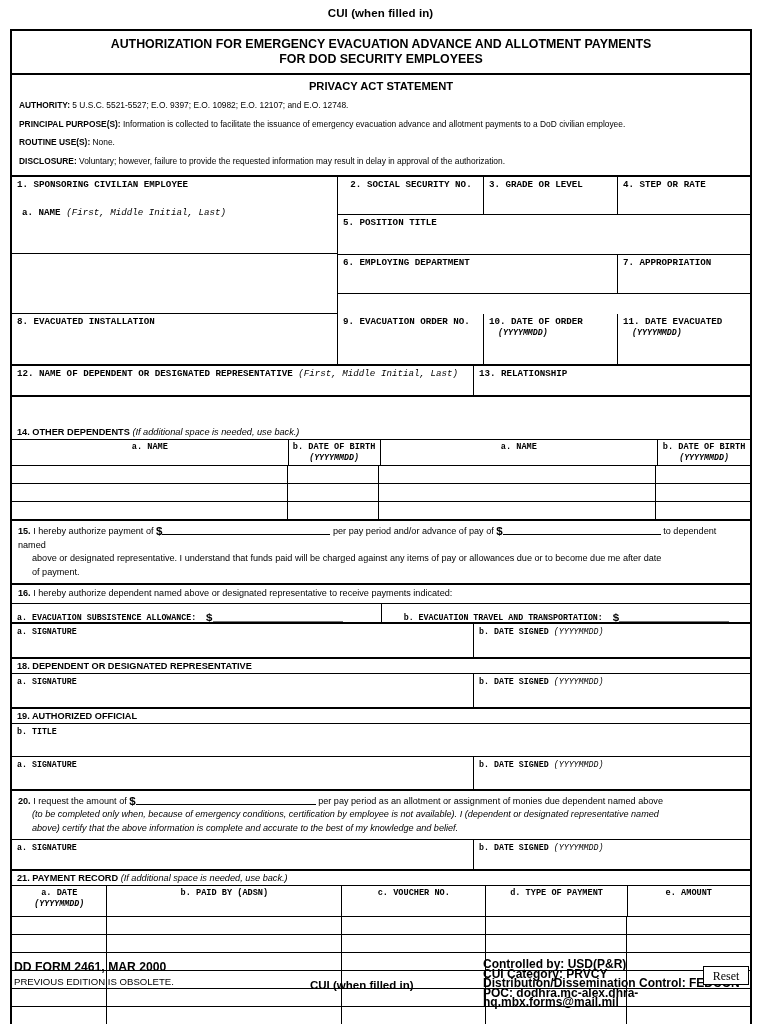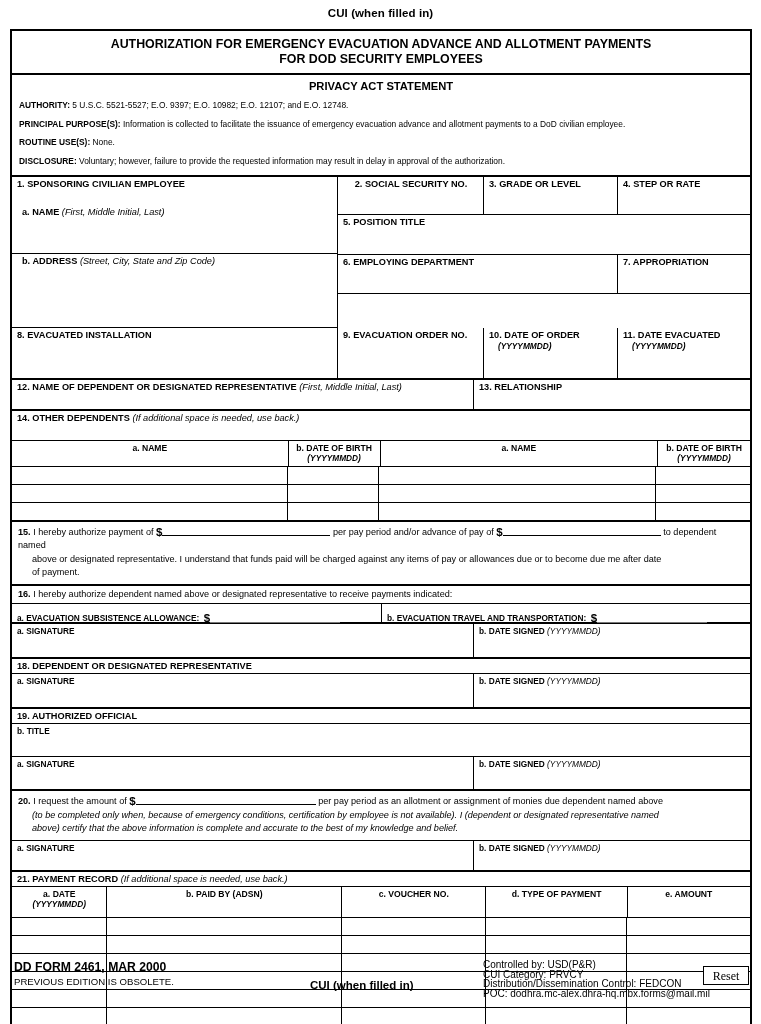--- a/index.html
+++ b/index.html
@@ -40,20 +40,21 @@
     top: 29px;
     width: 742px;
     border: 2px solid #000;
     box-sizing: border-box;
     background: #fff;
   }
 
   .row {
     display: flex;
     box-sizing: border-box;
+    font-family: Liberation Mono, monospace;
   }
   .cell {
     box-sizing: border-box;
     position: relative;
     padding: 2px 4px 0 5px;
   }
 
   .b-b { border-bottom: 1px solid #000; }
   .b-b2 { border-bottom: 2px solid #000; }
   .b-r { border-right: 1px solid #000; }
@@ -173,22 +174,23 @@
     position: absolute;
     left: 300px;
     top: 19px;
     font-size: 11.5px;
     font-weight: bold;
   }
   .ff-ctrl {
     position: absolute;
     left: 473px;
     top: 0px;
-    font-size: 10px;
+    font-size: 12px;
     line-height: 9.6px;
+    font-weight: bold;
   }
   .reset-btn {
     position: absolute;
     right: 3px;
     top: 6px;
     width: 46px;
     height: 19px;
     border: 1px solid #000;
     background: #ffffff;
     font-family: "Liberation Serif", serif;
@@ -236,23 +238,20 @@
 
     <div class="row">
 
       <div class="cell b-r b-b" style="width:326px;">
         <span class="lbl">1. SPONSORING CIVILIAN EMPLOYEE</span>
         <div style="height:16px;"></div>
         <div style="padding-left:5px;">
           <span class="lbl"><span>a. NAME</span> <span class="ital">(First, Middle Initial, Last)</span></span>
         </div>
         <div style="height:35px;border-bottom:1px solid #000;margin:0 -4px 0 -5px;"></div>
-        <div style="padding-left:5px;padding-top:2px;">
-          <span class="lbl"><span>b. ADDRESS</span> <span class="ital">(Street, City, State and Zip Code)</span></span>
-        </div>
         <div style="height:59px;"></div>
       </div>
 
       <div style="width:412px;box-sizing:border-box;">
 
         <div class="row b-b">
           <div class="cell b-r" style="width:146px;height:37px;text-align:center;">
             <span class="lbl">2. SOCIAL SECURITY NO.</span>
           </div>
           <div class="cell b-r" style="width:134px;height:37px;">
@@ -299,21 +298,21 @@
 
     <div class="row b-b2">
       <div class="cell b-r" style="width:462px;height:29px;">
         <span class="lbl"><span>12. NAME OF DEPENDENT OR DESIGNATED REPRESENTATIVE</span> <span class="ital">(First, Middle Initial, Last)</span></span>
       </div>
       <div class="cell" style="width:276px;height:29px;">
         <span class="lbl">13. RELATIONSHIP</span>
       </div>
     </div>
 
-    <div class="cell b-b" style="width:738px;height:30px;padding-top:2px;">
+    <div class="cell b-b" style="width:738px;height:15px;padding-top:2px;margin-top:28px;">
       <span class="lbl"><span>14. OTHER DEPENDENTS</span> <span class="ital">(If additional space is needed, use back.)</span></span>
     </div>
 
     <div class="row b-b">
       <div class="th b-r" style="width:276px;">a. NAME</div>
       <div class="th b-r" style="width:91px;">
         <span>b. DATE OF BIRTH</span>
         <span class="hint" style="text-align:center;font-weight:bold;">(YYYYMMDD)</span>
       </div>
       <div class="th b-r" style="width:277px;">a. NAME</div>
@@ -360,21 +359,21 @@
     <div class="para b-b" style="padding-top:2px;padding-bottom:2px;">
       <span class="num">16.</span>
       <span>I hereby authorize dependent named above or designated representative to receive payments indicated:</span>
     </div>
 
     <div class="row b-b2">
       <div class="cell b-r" style="width:370px;height:18px;padding-top:3px;">
         <span class="lbl-sm" style="display:inline;">a. EVACUATION SUBSISTENCE ALLOWANCE:</span>
         <span class="dollar">$</span><span class="fillbox" style="width:130px;"></span>
       </div>
-      <div class="cell" style="width:368px;height:18px;padding-top:3px;">
+      <div class="cell" style="width:368px;height:18px;padding-top:3px;text-align:center;">
         <span class="lbl-sm" style="display:inline;">b. EVACUATION TRAVEL AND TRANSPORTATION:</span>
         <span class="dollar">$</span><span class="fillbox" style="width:110px;"></span>
       </div>
     </div>
 
     <div class="row b-b2">
       <div class="cell b-r" style="width:462px;height:33px;">
         <span class="lbl-sm">a. SIGNATURE</span>
       </div>
       <div class="cell" style="width:276px;height:33px;">

